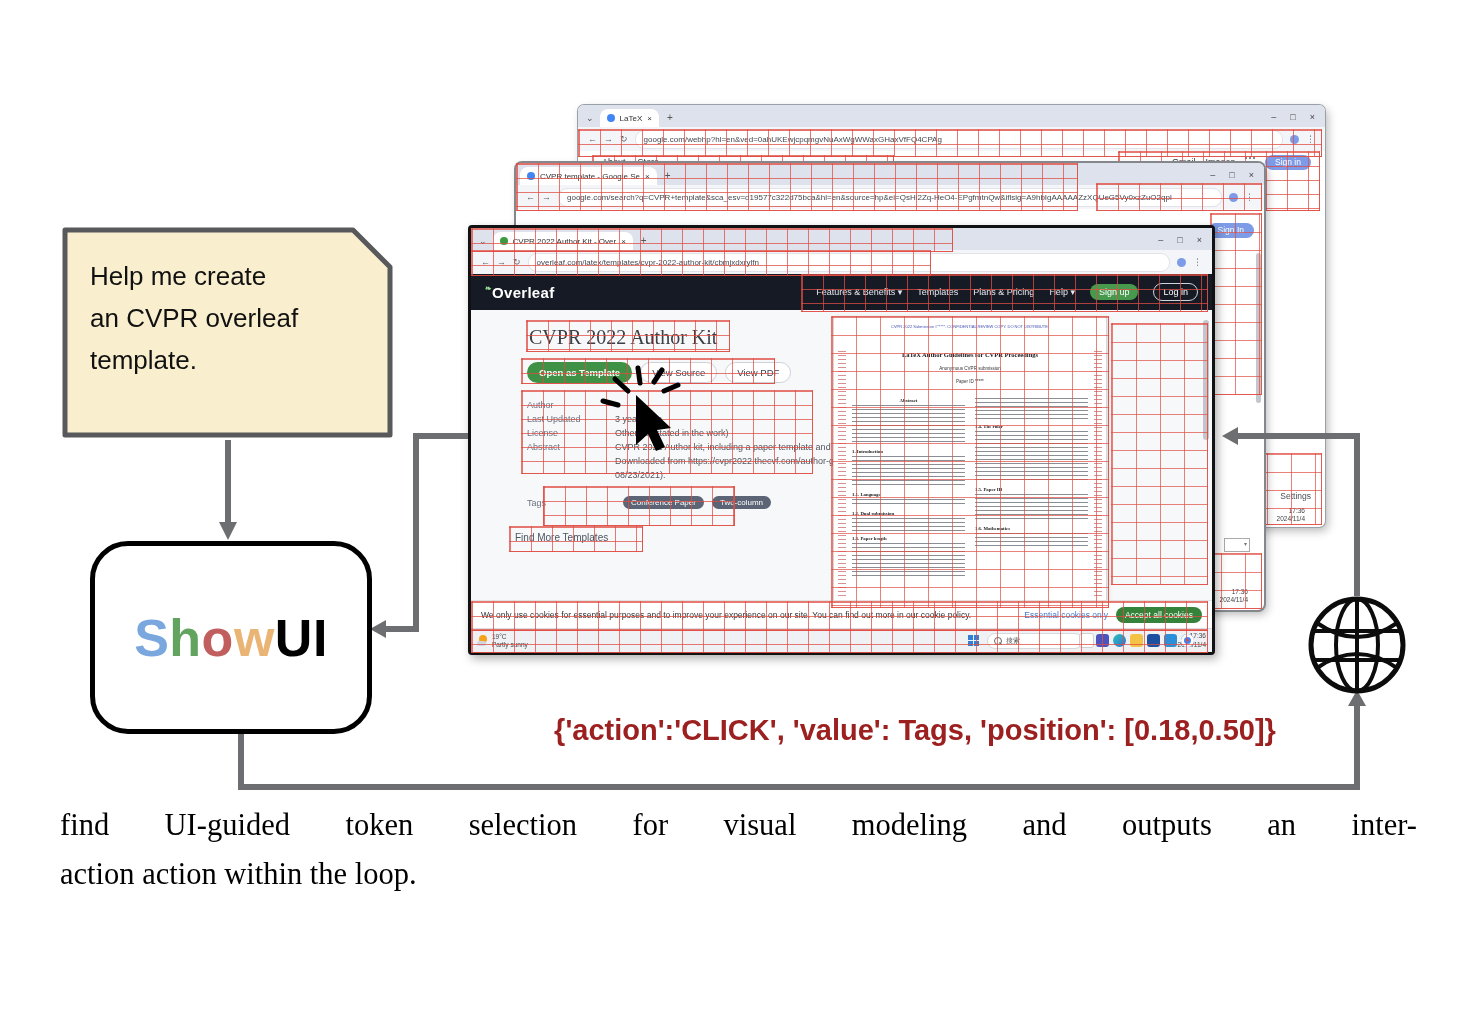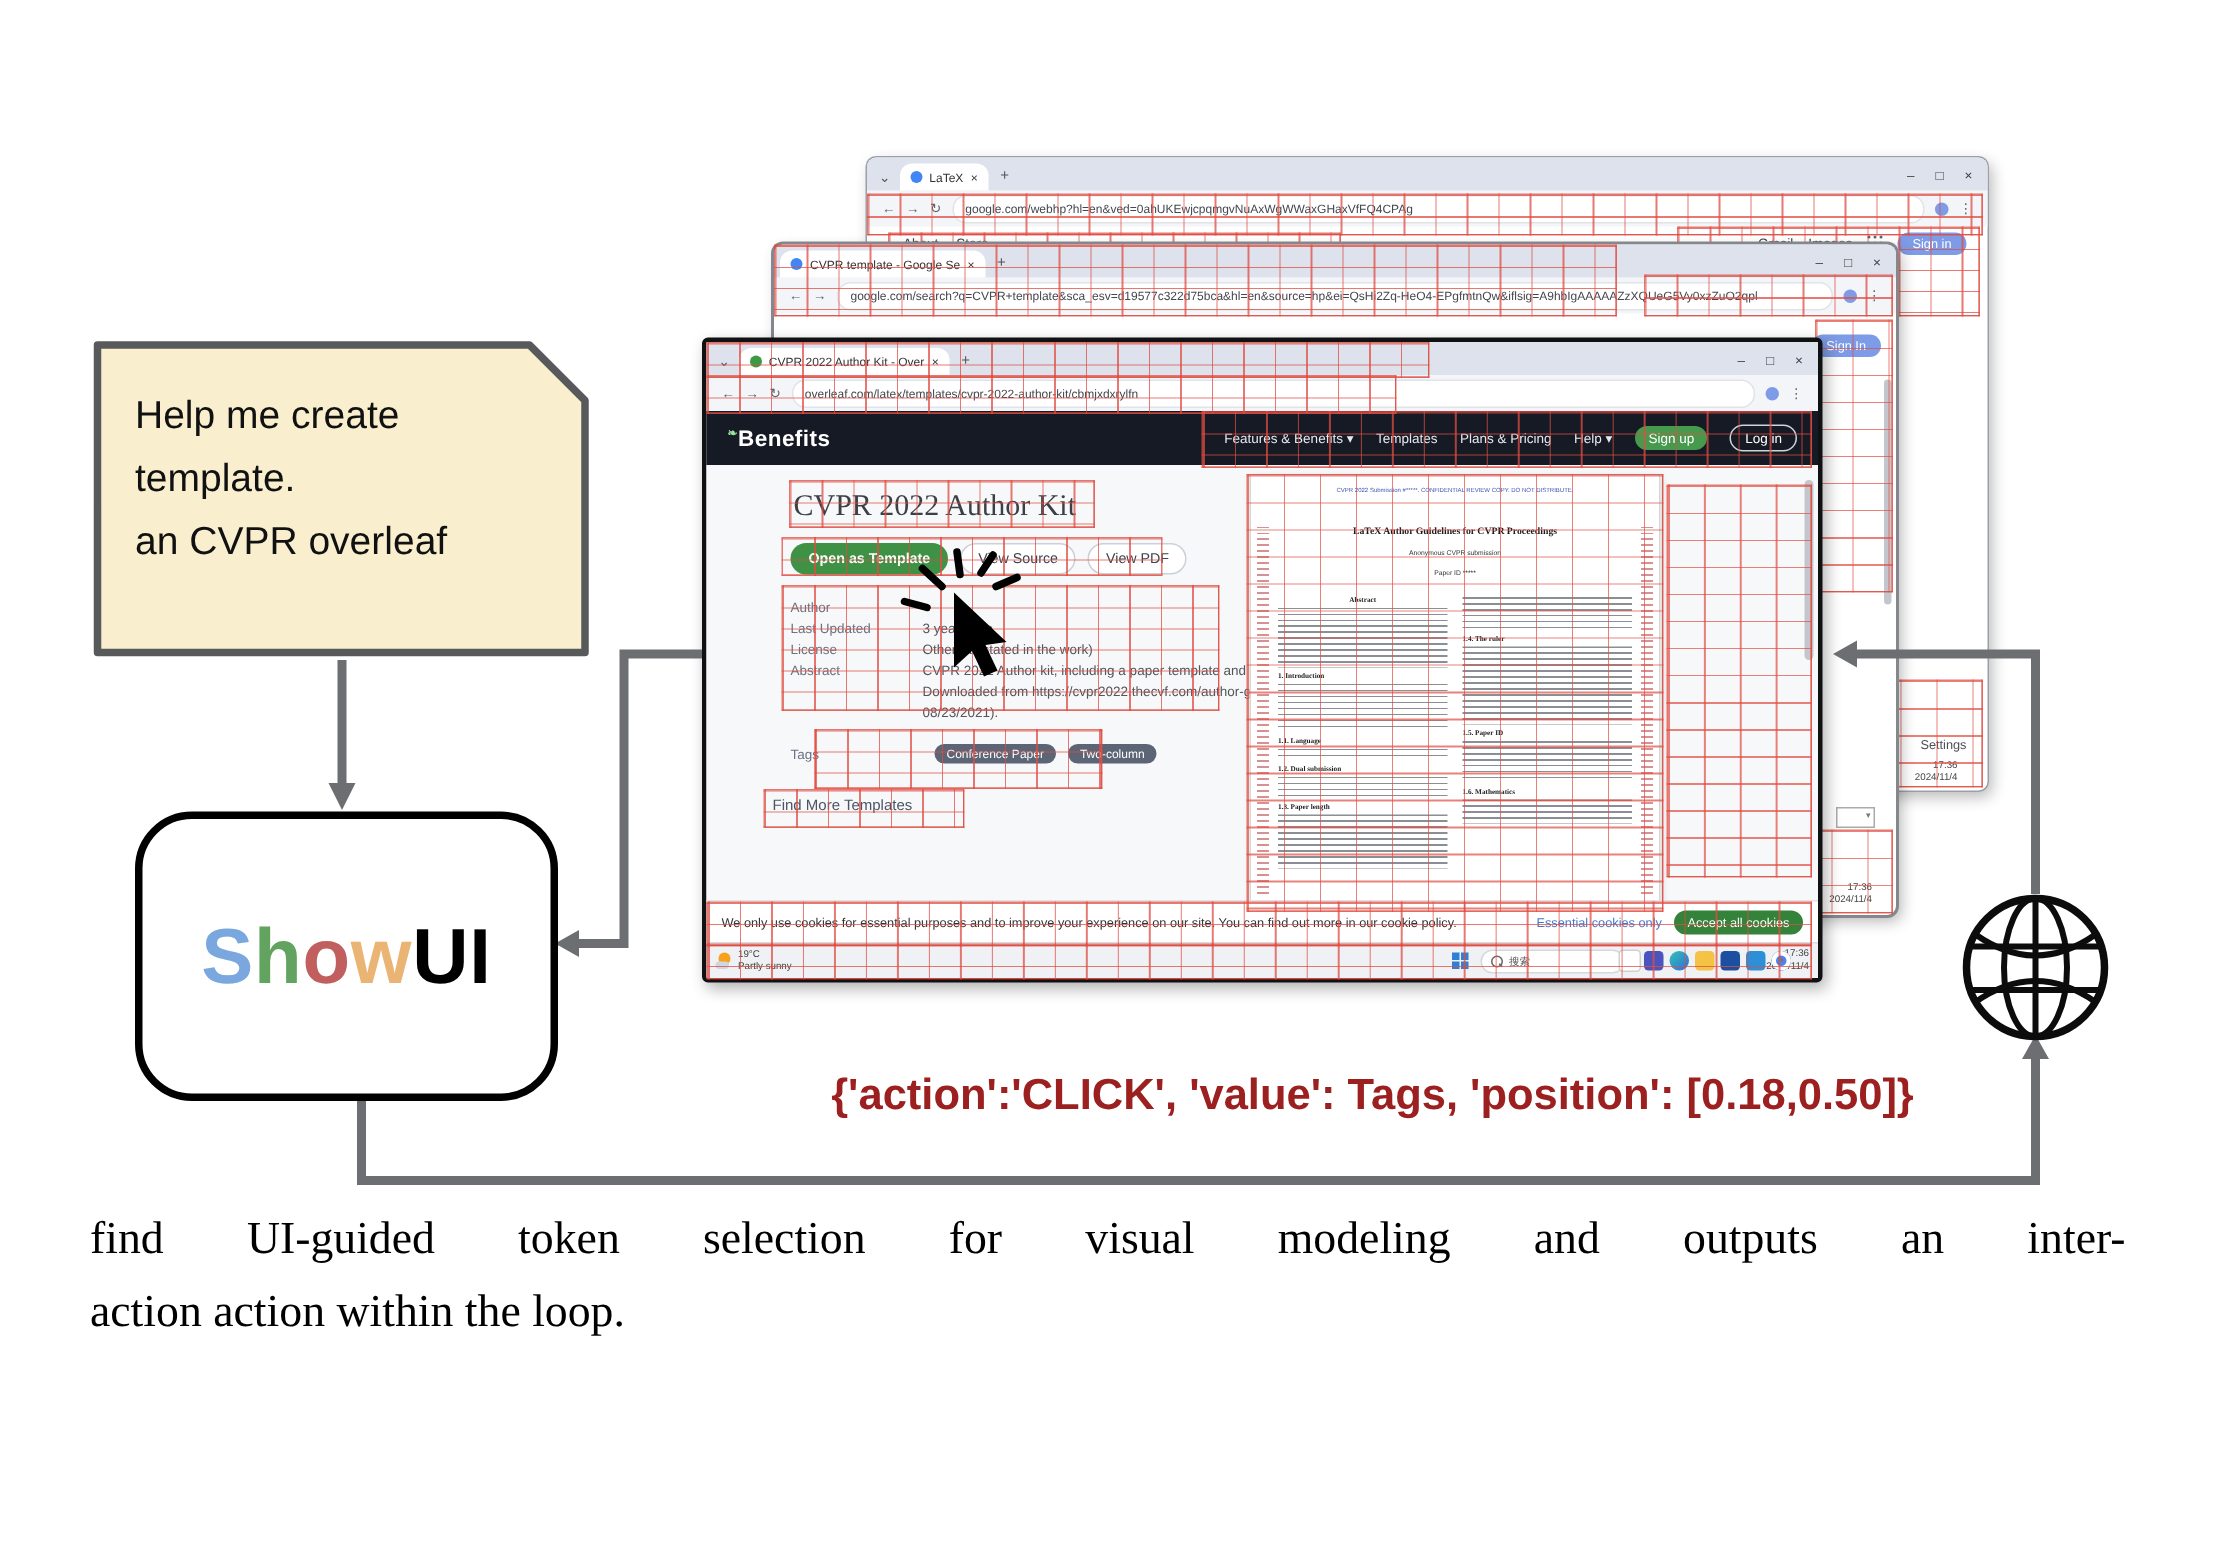--- a/index.html
+++ b/index.html
@@ -239,21 +239,21 @@
       <span class="navglyph">→</span>
       <span class="navglyph">↻</span>
       <div class="omni">
         <span>overleaf.com/latex/templates/cvpr-2022-author-kit/cbmjxdxrylfn</span>
       </div>
       <span class="profile-dot"></span>
       <span class="navglyph">⋮</span>
     </div>
 
     <div class="ol-head">
-      <span class="ol-logo"><i>❧</i><span>Benefits</span></span>
+      <span class="ol-logo"><i>❧</i><span>Overleaf</span></span>
       <div class="ol-nav">
         <span><span>Features &amp; Benefits</span> <span>▾</span></span>
         <span>Templates</span>
         <span>Plans &amp; Pricing</span>
         <span><span>Help</span> <span>▾</span></span>
         <span class="pill-green">Sign up</span>
         <span class="pill-line">Log in</span>
       </div>
     </div>
 
@@ -398,22 +398,22 @@
       <path d="M1317 668 Q1357 640 1397 668" stroke-width="4"></path>
     </g>
   </svg>
 
   <div class="abs note-wrap">
     <svg width="331" height="211">
       <polygon points="3,3 291,3 328,40 328,208 3,208" fill="#f9efcf" stroke="#58595b" stroke-width="5" stroke-linejoin="round"></polygon>
     </svg>
     <div class="note-text">
       <div class="note-line">Help me create</div>
+      <div class="note-line">an CVPR overleaf</div>
       <div class="note-line">template.</div>
-      <div class="note-line">an CVPR overleaf</div>
     </div>
   </div>
 
   <div class="abs showui">
     <span class="c0">S</span>
       <span class="c1">h</span>
       <span class="c2">o</span>
       <span class="c3">w</span>
       <span class="c4">UI</span>
   </div>

